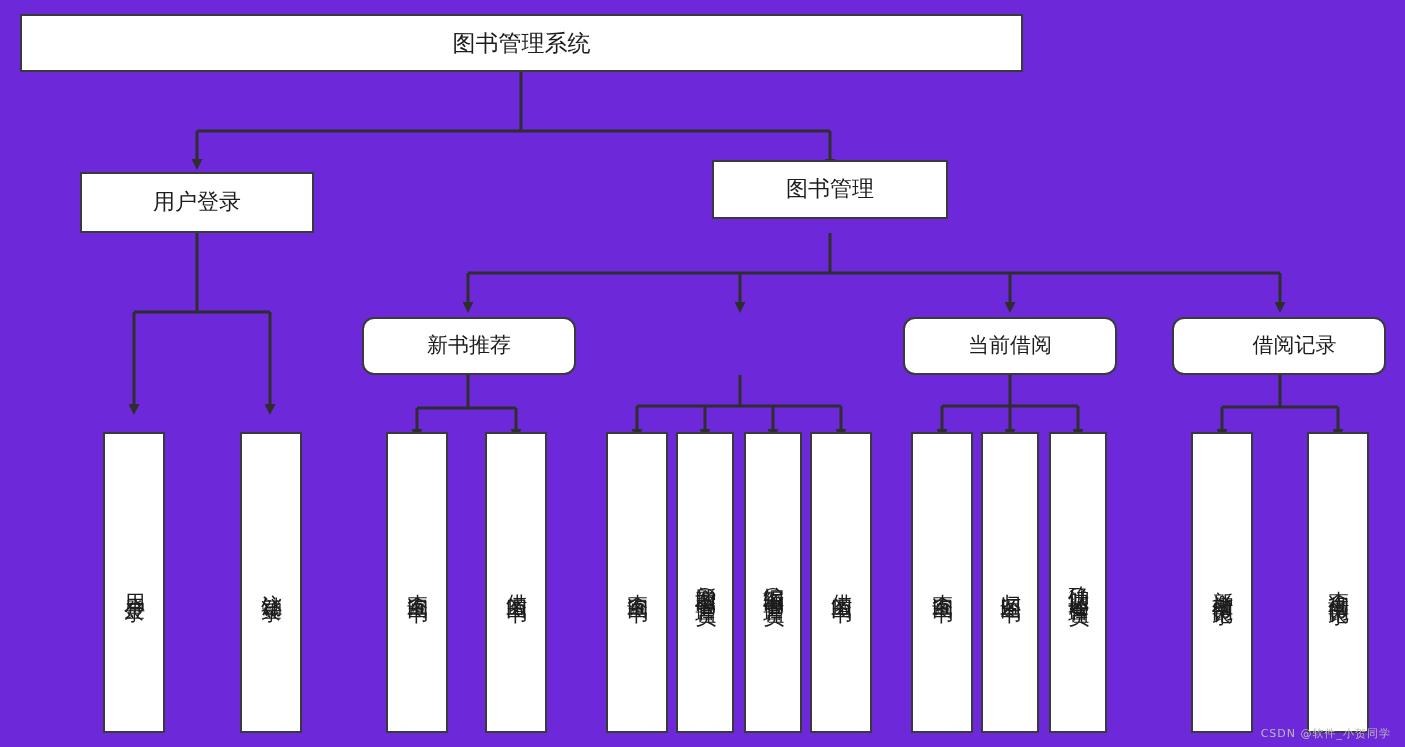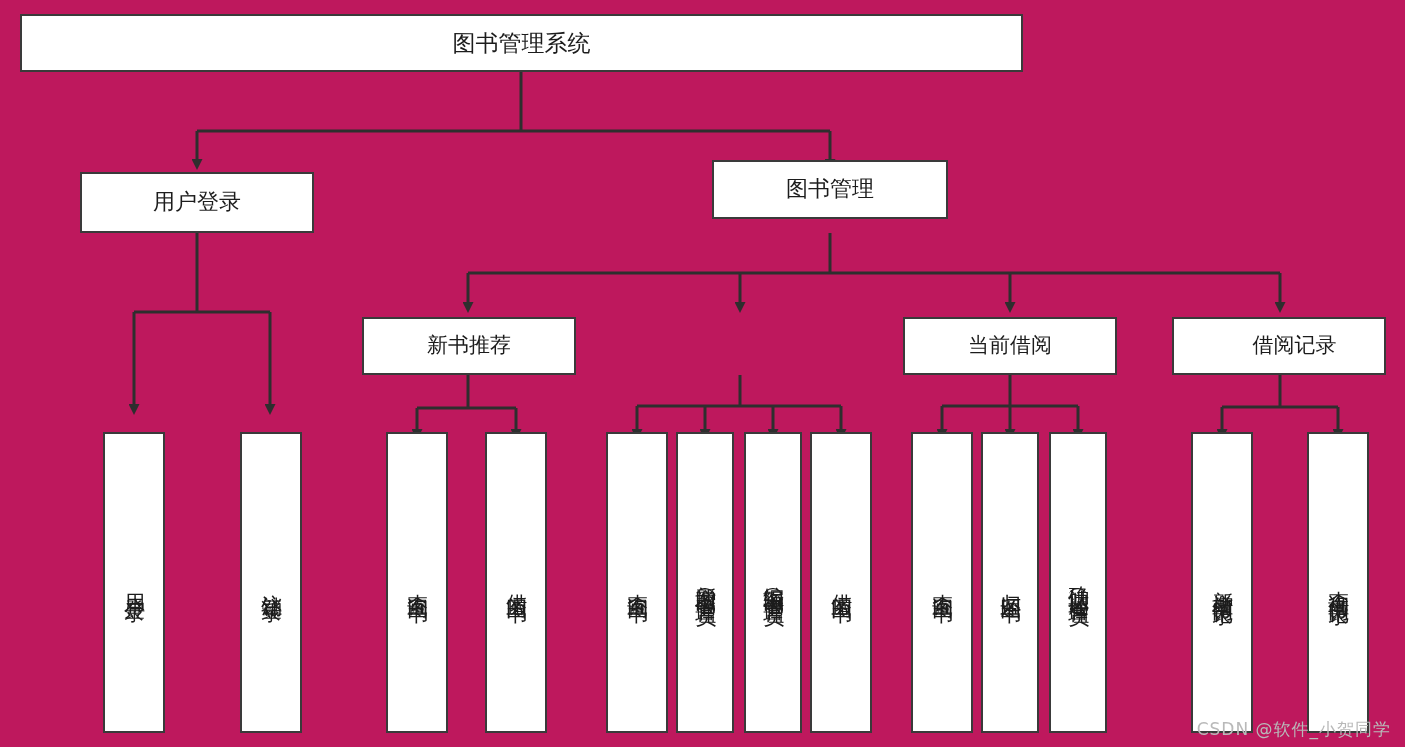--- a/index.html
+++ b/index.html
@@ -5,21 +5,21 @@
 <style>
   html,body{margin:0;padding:0;background:#ffffff;}
   body{
     font-family:"DejaVu Sans","Liberation Sans",sans-serif;
     color:#1a1a1a;
   }
   #canvas{
     position:relative;
     width:1405px;
     height:747px;
-    background:#be185d;
+    background:#6d28d9;
     overflow:hidden;
   }
   
   #wires{
     position:absolute;
     left:0; top:0;
     width:1405px; height:747px;
     pointer-events:none;
   }
   .node{
@@ -35,40 +35,41 @@
     line-height:1.22;
   }
   .node.root{
     font-size:23px;
   }
   .node.lvl2{
     font-size:22px;
   }
   .node.lvl3{
     font-size:21px;
+    border-radius:12px;
   }
   
   .node.leaf{
     font-size:21px;
     writing-mode:vertical-rl;
     text-orientation:upright;
     letter-spacing:2px;
     padding:6px 0;
   }
   .node.leaf .txt{
     writing-mode:vertical-rl;
     text-orientation:upright;
     white-space:nowrap;
     letter-spacing:3px;
   }
   .watermark{
     position:absolute;
     right:14px;
     bottom:6px;
-    font-size:17px;
+    font-size:11px;
     color:#b9b9b9;
     letter-spacing:1px;
     white-space:nowrap;
     user-select:none;
   }
 </style>
 </head>
 <body>
 
 <div id="canvas">

